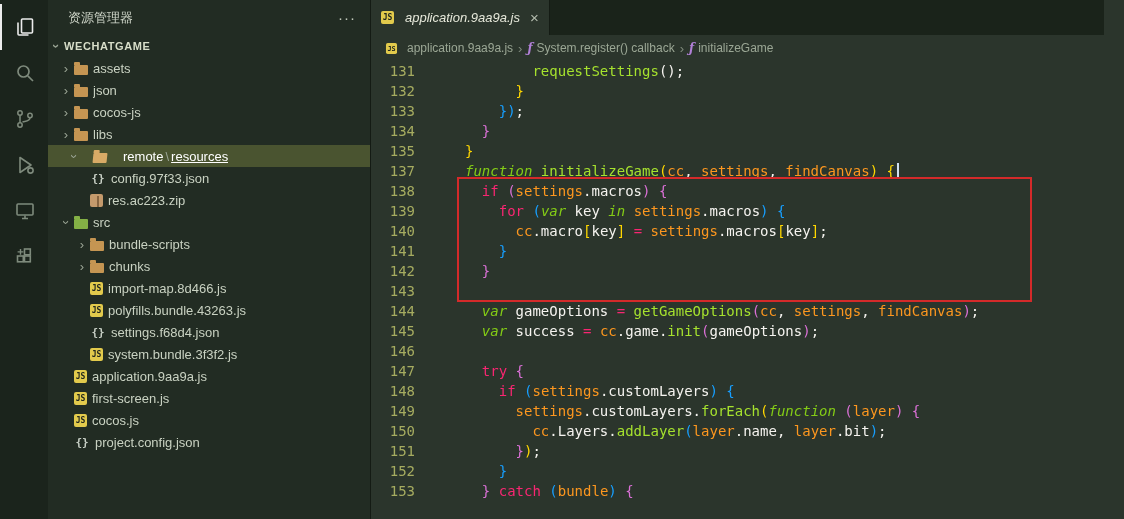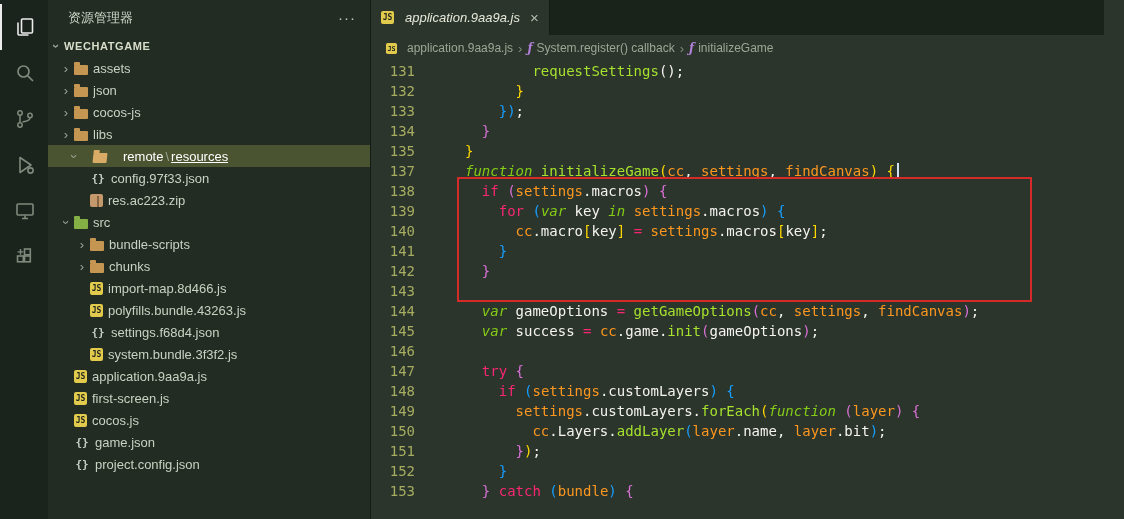--- a/index.html
+++ b/index.html
@@ -215,25 +215,20 @@
         </div>
         <div class="tree-row" style="padding-left: 10px;">
           <span class="chevron none">›</span>
           <span class="ficon icon-js"></span>
           <span class="label">first-screen.js</span>
         </div>
         <div class="tree-row" style="padding-left: 10px;">
           <span class="chevron none">›</span>
           <span class="ficon icon-js"></span>
           <span class="label">cocos.js</span>
-        </div>
-        <div class="tree-row" style="padding-left: 10px;">
-          <span class="chevron none">›</span>
-          <span class="ficon icon-json"></span>
-          <span class="label">game.json</span>
         </div>
         <div class="tree-row" style="padding-left: 10px;">
           <span class="chevron none">›</span>
           <span class="ficon icon-json"></span>
           <span class="label">project.config.json</span>
         </div>
       </div>
   </div>
 
   <div class="editor">

